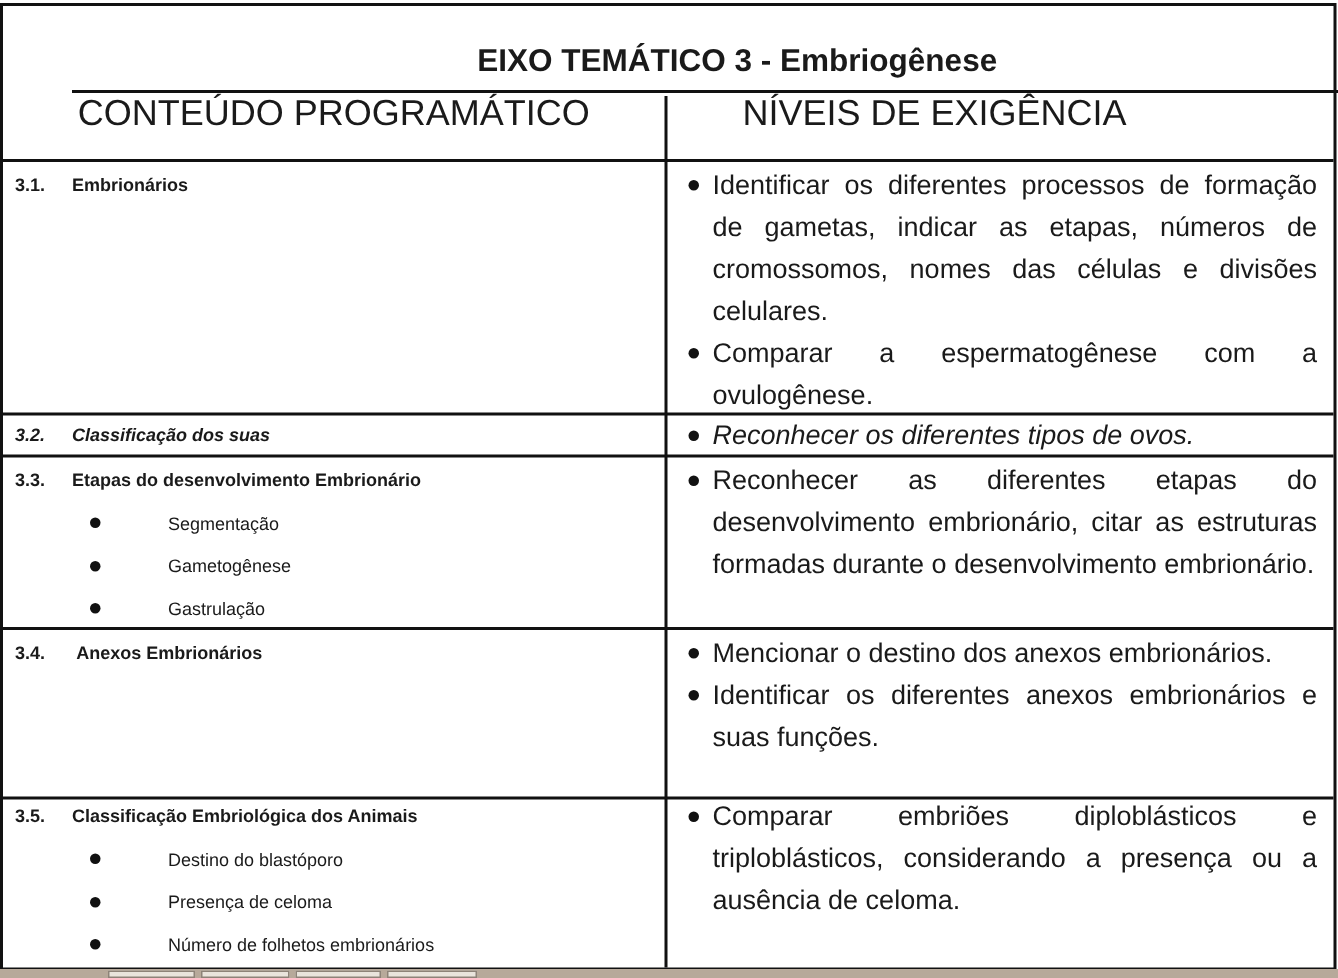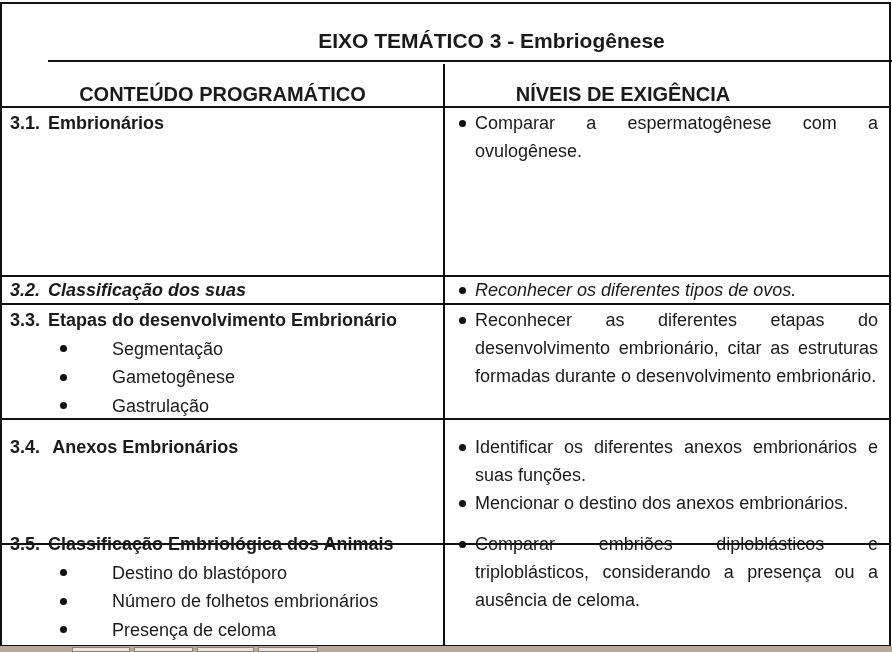--- a/index.html
+++ b/index.html
@@ -15,27 +15,27 @@
   .title-row {
     position: absolute; left: 0; top: 0; width: 887px; height: 58px;
     border-bottom: 2px solid #111;
     display: flex; align-items: center; justify-content: center;
     font-weight: bold; font-size: 21px; padding-top: 18px; box-sizing: border-box; margin-left: 46px;
   }
   .col-divider { position: absolute; top: 60px; left: 441px; width: 2px; height: 581px; background: #111; }
   .header-row { position: absolute; left: 0; top: 60px; width: 887px; height: 42px; border-bottom: 2px solid #111; }
   .header-cell {
     position: absolute; top: 0; height: 42px; display: flex; align-items: flex-end; justify-content: center;
-    font-weight: bold; font-size: 20px; padding-bottom: 0; box-sizing: border-box;
+    font-weight: normal; font-size: 24px; padding-bottom: 16px; box-sizing: border-box;
   }
   .hc-left { left: 0; width: 441px; }
   .hc-right { left: 443px; width: 356px; }
   .row { position: absolute; left: 0; width: 887px; }
   .row.bordered { border-bottom: 2px solid #111; }
-  .cell-left { position: absolute; left: 8px; top: 1px; width: 428px; font-size: 18px; line-height: 28.5px; }
+  .cell-left { position: absolute; left: 8px; top: 1px; width: 428px; font-size: 12px; line-height: 28.5px; }
   .cell-right { position: absolute; left: 456px; top: 1px; width: 420px; font-size: 18px; line-height: 28px; }
   .topic { font-weight: bold; display: flex; }
   .topic .num { display: inline-block; min-width: 38px; }
   .sub { display: flex; align-items: center; height: 28.5px; text-align: center; }
   .sub .dot { width: 7px; height: 7px; border-radius: 50%; background: #111; margin-left: 50px; margin-right: 45px; flex: 0 0 auto; }
   .bullet { position: relative; padding-left: 17px; text-align: justify; text-align-last: left; }
   .bullet::before {
     content: ""; position: absolute; left: 1px; top: 11px; width: 7px; height: 7px; border-radius: 50%; background: #111;
   }
   .bottom-strip {
@@ -56,20 +56,21 @@
   <div class="col-divider"></div>
 
   <div class="row bordered" style="top:104px;height:167px;">
     <div class="cell-left">
       <div class="topic">
         <span class="num">3.1.</span>
         <span>Embrionários</span>
       </div>
     </div>
     <div class="cell-right">
+      <div class="bullet">Identificar os diferentes processos de formação de gametas, indicar as etapas, números de cromossomos, nomes das células e divisões celulares.</div>
       <div class="bullet">Comparar a espermatogênese com a ovulogênese.</div>
     </div>
   </div>
 
   <div class="row bordered" style="top:273px;height:26px;font-style:italic;">
     <div class="cell-left" style="top:-1px;">
       <div class="topic">
         <span class="num">3.2.</span>
         <span>Classificação dos suas</span>
       </div>
@@ -96,50 +97,50 @@
       <div class="sub">
           <span class="dot"></span>
           <span>Gastrulação</span>
         </div>
     </div>
     <div class="cell-right">
       <div class="bullet">Reconhecer as diferentes etapas do desenvolvimento embrionário, citar as estruturas formadas durante o desenvolvimento embrionário.</div>
     </div>
   </div>
 
-  <div class="row bordered" style="top:416px;height:111px;margin-top:12px;">
+  <div class="row bordered" style="top:416px;height:111px;">
     <div class="cell-left">
       <div class="topic">
         <span class="num">3.4.</span>
         <span style="white-space:pre;"> Anexos Embrionários</span>
       </div>
     </div>
     <div class="cell-right">
+      <div class="bullet">Mencionar o destino dos anexos embrionários.</div>
       <div class="bullet">Identificar os diferentes anexos embrionários e suas funções.</div>
-      <div class="bullet">Mencionar o destino dos anexos embrionários.</div>
     </div>
   </div>
 
   <div class="row" style="top:525px;height:112px;">
     <div class="cell-left">
       <div class="topic">
         <span class="num">3.5.</span>
         <span>Classificação Embriológica dos Animais</span>
       </div>
       <div class="sub">
           <span class="dot"></span>
           <span>Destino do blastóporo</span>
         </div>
       <div class="sub">
           <span class="dot"></span>
-          <span>Número de folhetos embrionários</span>
+          <span>Presença de celoma</span>
         </div>
       <div class="sub">
           <span class="dot"></span>
-          <span>Presença de celoma</span>
+          <span>Número de folhetos embrionários</span>
         </div>
     </div>
     <div class="cell-right">
       <div class="bullet">Comparar embriões diploblásticos e triploblásticos, considerando a presença ou a ausência de celoma.</div>
     </div>
   </div>
 </div>
 
 <div class="bottom-strip"></div>
 <div class="strip-box" style="left:72px;width:58px;"></div>

